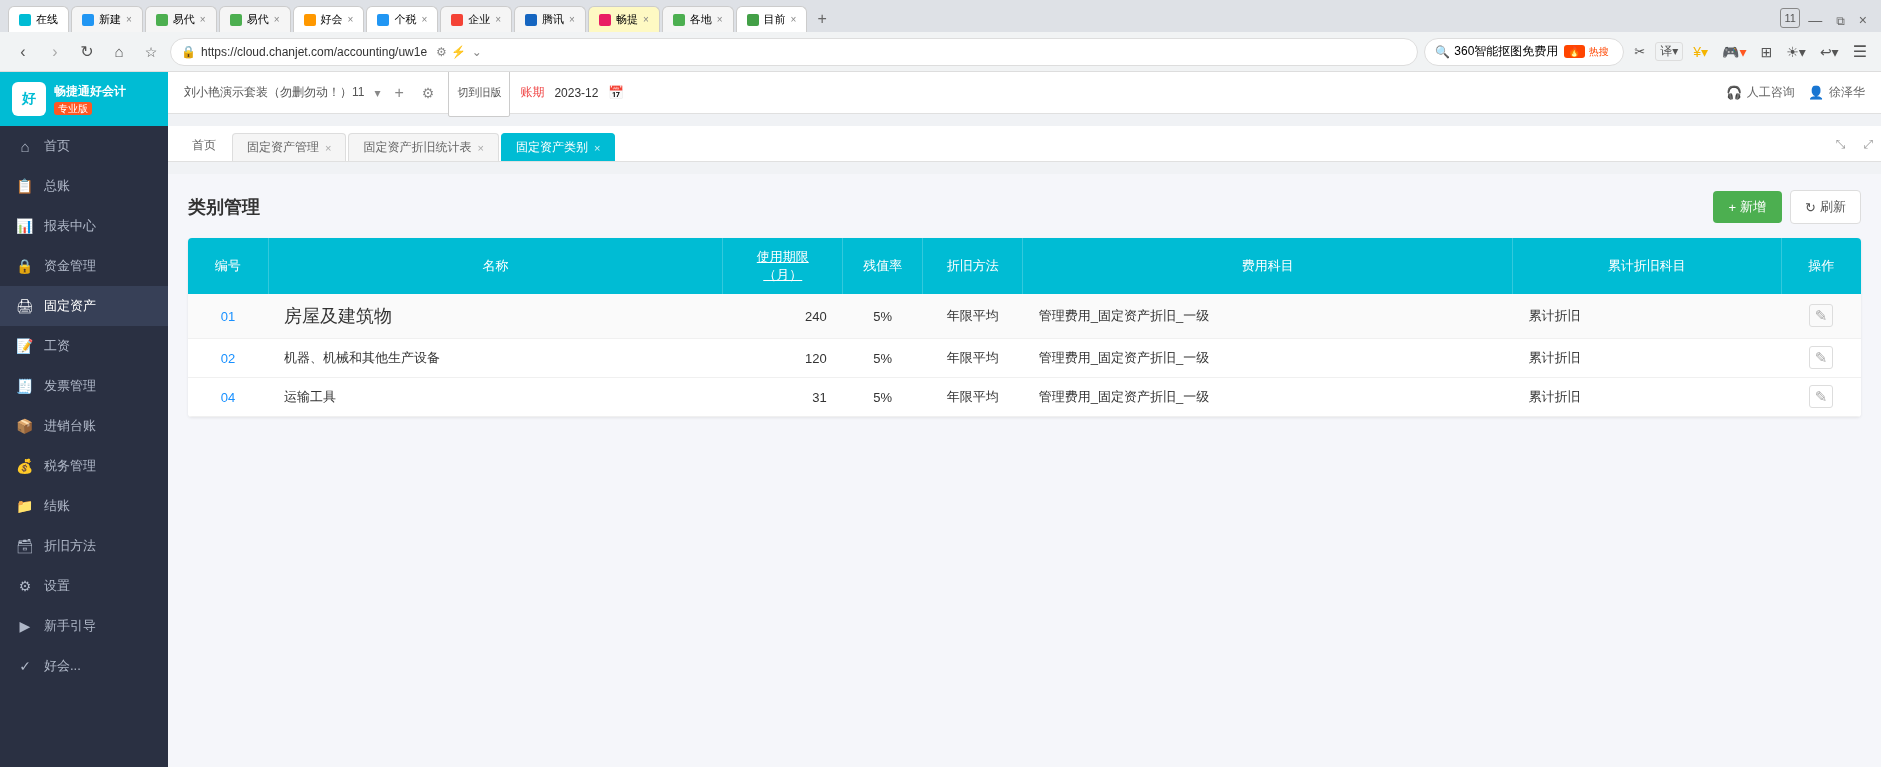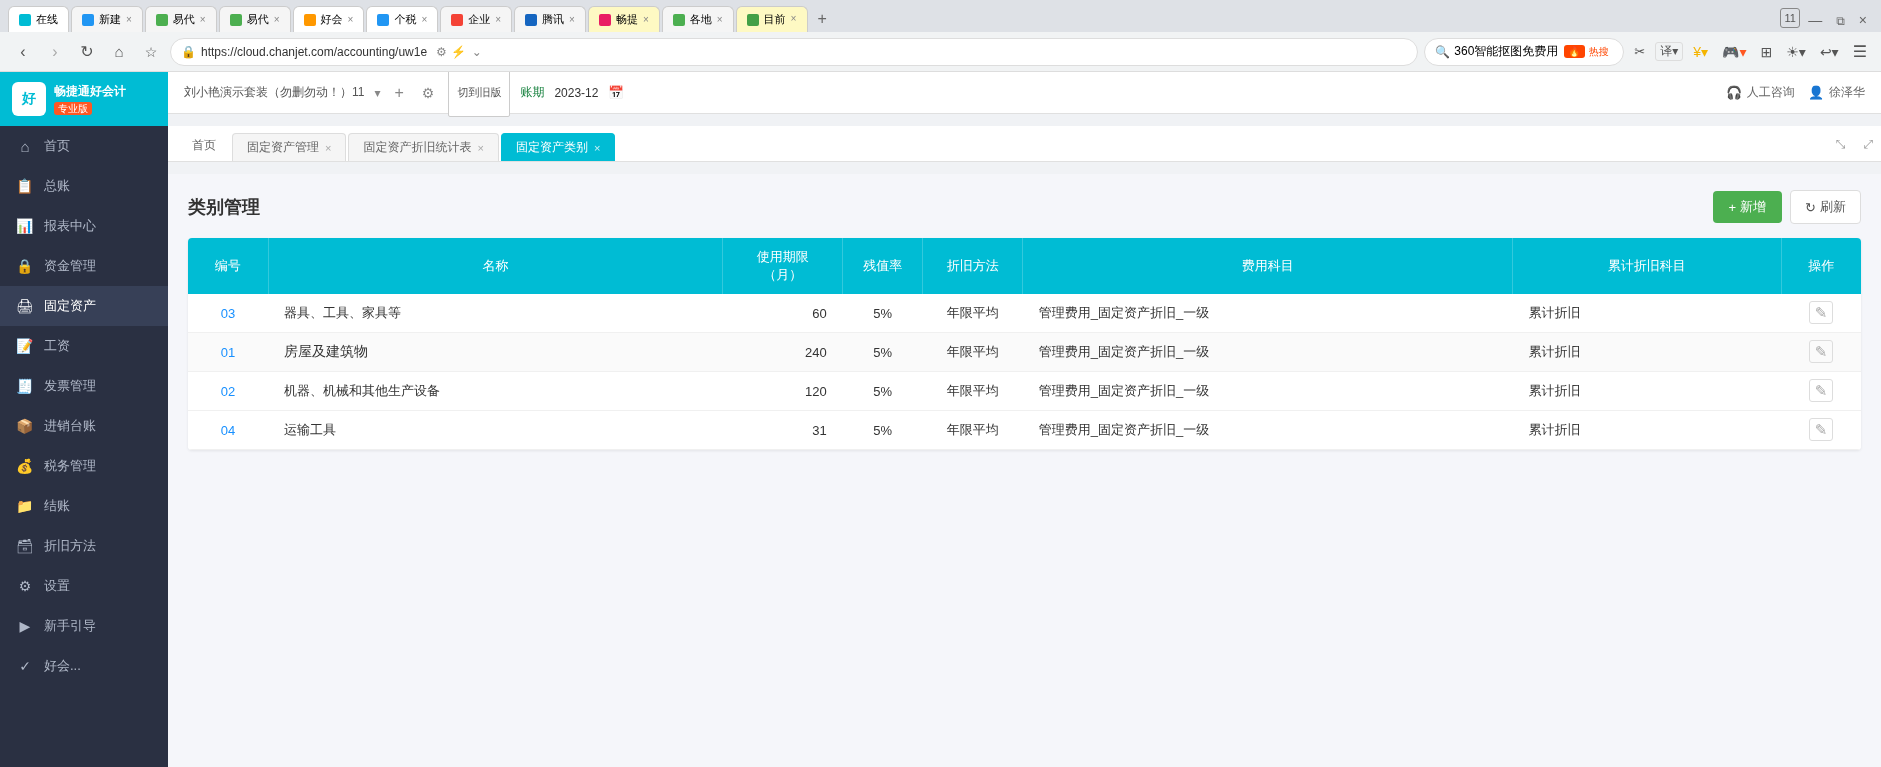--- a/index.html
+++ b/index.html
@@ -51,21 +51,21 @@
   <div style="background:#fef9c3; border-radius:6px 6px 0 0; padding:0 10px; height:26px; display:flex; align-items:center; font-size:11px; gap:5px; white-space:nowrap; border:1px solid #ccc; border-bottom:none;">
     <span style="width:12px;height:12px;background:#e91e63;border-radius:2px;display:inline-block;"></span>
     <span>畅提</span>
     <span style="color:#888;font-size:10px;">×</span>
   </div>
   <div style="background:#f5f5f5; border-radius:6px 6px 0 0; padding:0 10px; height:26px; display:flex; align-items:center; font-size:11px; gap:5px; white-space:nowrap; border:1px solid #ccc; border-bottom:none;">
     <span style="width:12px;height:12px;background:#4caf50;border-radius:2px;display:inline-block;"></span>
     <span>各地</span>
     <span style="color:#888;font-size:10px;">×</span>
   </div>
-  <div style="background:#fef9c3; border-radius:6px 6px 0 0; padding:0 10px; height:26px; display:flex; align-items:center; font-size:11px; gap:5px; white-space:nowrap; border:1px solid #ccc; border-bottom:none;font-family:Liberation Mono, monospace;">
+  <div style="background:#ffffff; border-radius:6px 6px 0 0; padding:0 10px; height:26px; display:flex; align-items:center; font-size:11px; gap:5px; white-space:nowrap; border:1px solid #ccc; border-bottom:none;">
     <span style="width:12px;height:12px;background:#43a047;border-radius:2px;display:inline-block;"></span>
     <span>目前</span>
     <span style="color:#888;font-size:10px;">×</span>
   </div>
   <div style="padding:0 8px; height:26px; display:flex; align-items:center; font-size:16px; color:#666; cursor:pointer;">+</div>
   <div style="flex:1;"></div>
   <div style="width:20px;height:20px;border:1px solid #888;border-radius:3px;display:flex;align-items:center;justify-content:center;font-size:11px;color:#555;margin-bottom:4px;">11</div>
   <div style="padding:0 6px;font-size:14px;color:#666;cursor:pointer;margin-bottom:4px;">—</div>
   <div style="padding:0 6px;font-size:12px;color:#666;cursor:pointer;margin-bottom:4px;">⧉</div>
   <div style="padding:0 6px;font-size:14px;color:#666;cursor:pointer;margin-bottom:4px;">×</div>
@@ -171,21 +171,21 @@
 
   <div style="flex:1;display:flex;flex-direction:column;overflow:hidden;gap:12px;">
 
     <div style="background:#fff;height:42px;display:flex;align-items:center;padding:0 16px;border-bottom:1px solid #e0e0e0;gap:10px;justify-content:space-between;flex-shrink:0;">
       <div style="display:flex;align-items:center;gap:10px;">
         <span style="font-size:12px;color:#555;">刘小艳演示套装（勿删勿动！）11</span>
         <span style="color:#888;font-size:12px;cursor:pointer;">▾</span>
         <button style="border:none;background:none;color:#888;font-size:16px;cursor:pointer;padding:0 4px;">+</button>
         <button style="border:none;background:none;color:#888;font-size:14px;cursor:pointer;padding:0 4px;">⚙</button>
         <button style="border:1px solid #ccc;background:#fff;padding:16px 8px;font-size:11px;cursor:pointer;border-radius:2px;color:#555;">切到旧版</button>
-        <span style="font-size:12px;color:#15803d;">账期</span>
+        <span style="font-size:12px;color:#ef4444;">账期</span>
         <span style="font-size:12px;color:#333;font-weight:500;">2023-12</span>
         <span style="font-size:13px;cursor:pointer;color:#888;">📅</span>
       </div>
       <div style="display:flex;align-items:center;gap:14px;">
         <div style="display:flex;align-items:center;gap:4px;font-size:12px;color:#666;cursor:pointer;">
           <span style="font-size:13px;">🎧</span>
           <span>人工咨询</span>
         </div>
         <div style="display:flex;align-items:center;gap:4px;font-size:12px;color:#666;cursor:pointer;">
           <span style="font-size:13px;">👤</span>
@@ -229,44 +229,32 @@
             <span>刷新</span>
           </button>
         </div>
       </div>
 
       <table style="width:100%;border-collapse:collapse;background:#fff;border-radius:4px;overflow:hidden;box-shadow:0 1px 3px rgba(0,0,0,0.08);">
         <thead>
           <tr style="background:#00bcd4;color:#fff;">
             <th style="padding:10px 16px;text-align:center;font-weight:normal;font-size:13px;border-right:1px solid rgba(255,255,255,0.2);width:80px;">编号</th>
             <th style="padding:10px 16px;text-align:center;font-weight:normal;font-size:13px;border-right:1px solid rgba(255,255,255,0.2);">名称</th>
-            <th style="padding:10px 16px;text-align:center;font-weight:normal;font-size:13px;border-right:1px solid rgba(255,255,255,0.2);width:120px;">使用期限（月）</th>
+            <th style="padding:10px 16px;text-align:center;font-weight:normal;font-size:13px;border-right:1px solid rgba(255,255,255,0.2);width:120px;text-decoration:underline;">使用期限（月）</th>
             <th style="padding:10px 16px;text-align:center;font-weight:normal;font-size:13px;border-right:1px solid rgba(255,255,255,0.2);width:80px;">残值率</th>
             <th style="padding:10px 16px;text-align:center;font-weight:normal;font-size:13px;border-right:1px solid rgba(255,255,255,0.2);width:100px;">折旧方法</th>
             <th style="padding:10px 16px;text-align:center;font-weight:normal;font-size:13px;border-right:1px solid rgba(255,255,255,0.2);">费用科目</th>
             <th style="padding:10px 16px;text-align:center;font-weight:normal;font-size:13px;border-right:1px solid rgba(255,255,255,0.2);">累计折旧科目</th>
             <th style="padding:10px 16px;text-align:center;font-weight:normal;font-size:13px;width:80px;">操作</th>
           </tr>
         </thead>
         <tbody id="table-body">
-        <tr style="border-bottom: 1px solid rgb(240, 240, 240); background: rgb(255, 255, 255);">
-    <td style="padding:10px 16px;text-align:center;font-size:13px;color:#1890ff;cursor:pointer;">03</td>
-    <td style="padding:10px 16px;text-align:left;font-size:13px;color:#333;">器具、工具、家具等</td>
-    <td style="padding:10px 16px;text-align:right;font-size:13px;color:#333;">60</td>
-    <td style="padding:10px 16px;text-align:center;font-size:13px;color:#333;">5%</td>
-    <td style="padding:10px 16px;text-align:center;font-size:13px;color:#333;">年限平均</td>
-    <td style="padding:10px 16px;text-align:left;font-size:13px;color:#333;">管理费用_固定资产折旧_一级</td>
-    <td style="padding:10px 16px;text-align:left;font-size:13px;color:#333;">累计折旧</td>
-    <td style="padding:10px 16px;text-align:center;font-size:13px;">
-      <span style="color:#aaa;cursor:pointer;font-size:15px;border:1px solid #ddd;padding:2px 5px;border-radius:3px;">✎</span>
-    </td>
-  </tr>
             <tr style="border-bottom: 1px solid rgb(240, 240, 240); background: rgb(250, 250, 250);">
     <td style="padding:10px 16px;text-align:center;font-size:13px;color:#1890ff;cursor:pointer;">01</td>
-    <td style="padding:10px 16px;text-align:left;font-size:14px;color:#333;">房屋及建筑物</td>
+    <td style="padding:10px 16px;text-align:left;font-size:18px;color:#333;">房屋及建筑物</td>
     <td style="padding:10px 16px;text-align:right;font-size:13px;color:#333;">240</td>
     <td style="padding:10px 16px;text-align:center;font-size:13px;color:#333;">5%</td>
     <td style="padding:10px 16px;text-align:center;font-size:13px;color:#333;">年限平均</td>
     <td style="padding:10px 16px;text-align:left;font-size:13px;color:#333;">管理费用_固定资产折旧_一级</td>
     <td style="padding:10px 16px;text-align:left;font-size:13px;color:#333;">累计折旧</td>
     <td style="padding:10px 16px;text-align:center;font-size:13px;">
       <span style="color:#aaa;cursor:pointer;font-size:15px;border:1px solid #ddd;padding:2px 5px;border-radius:3px;">✎</span>
     </td>
   </tr>
             <tr style="border-bottom: 1px solid rgb(240, 240, 240); background: rgb(255, 255, 255);">

